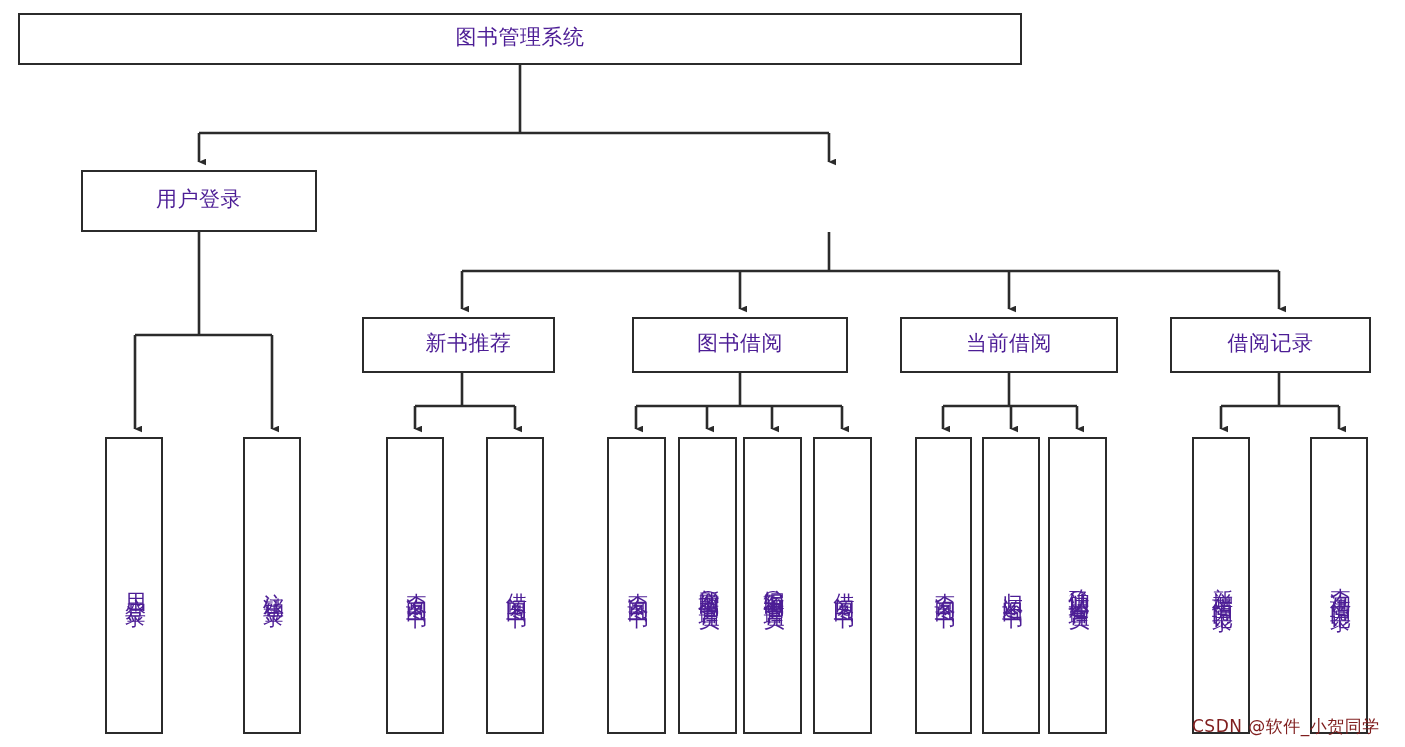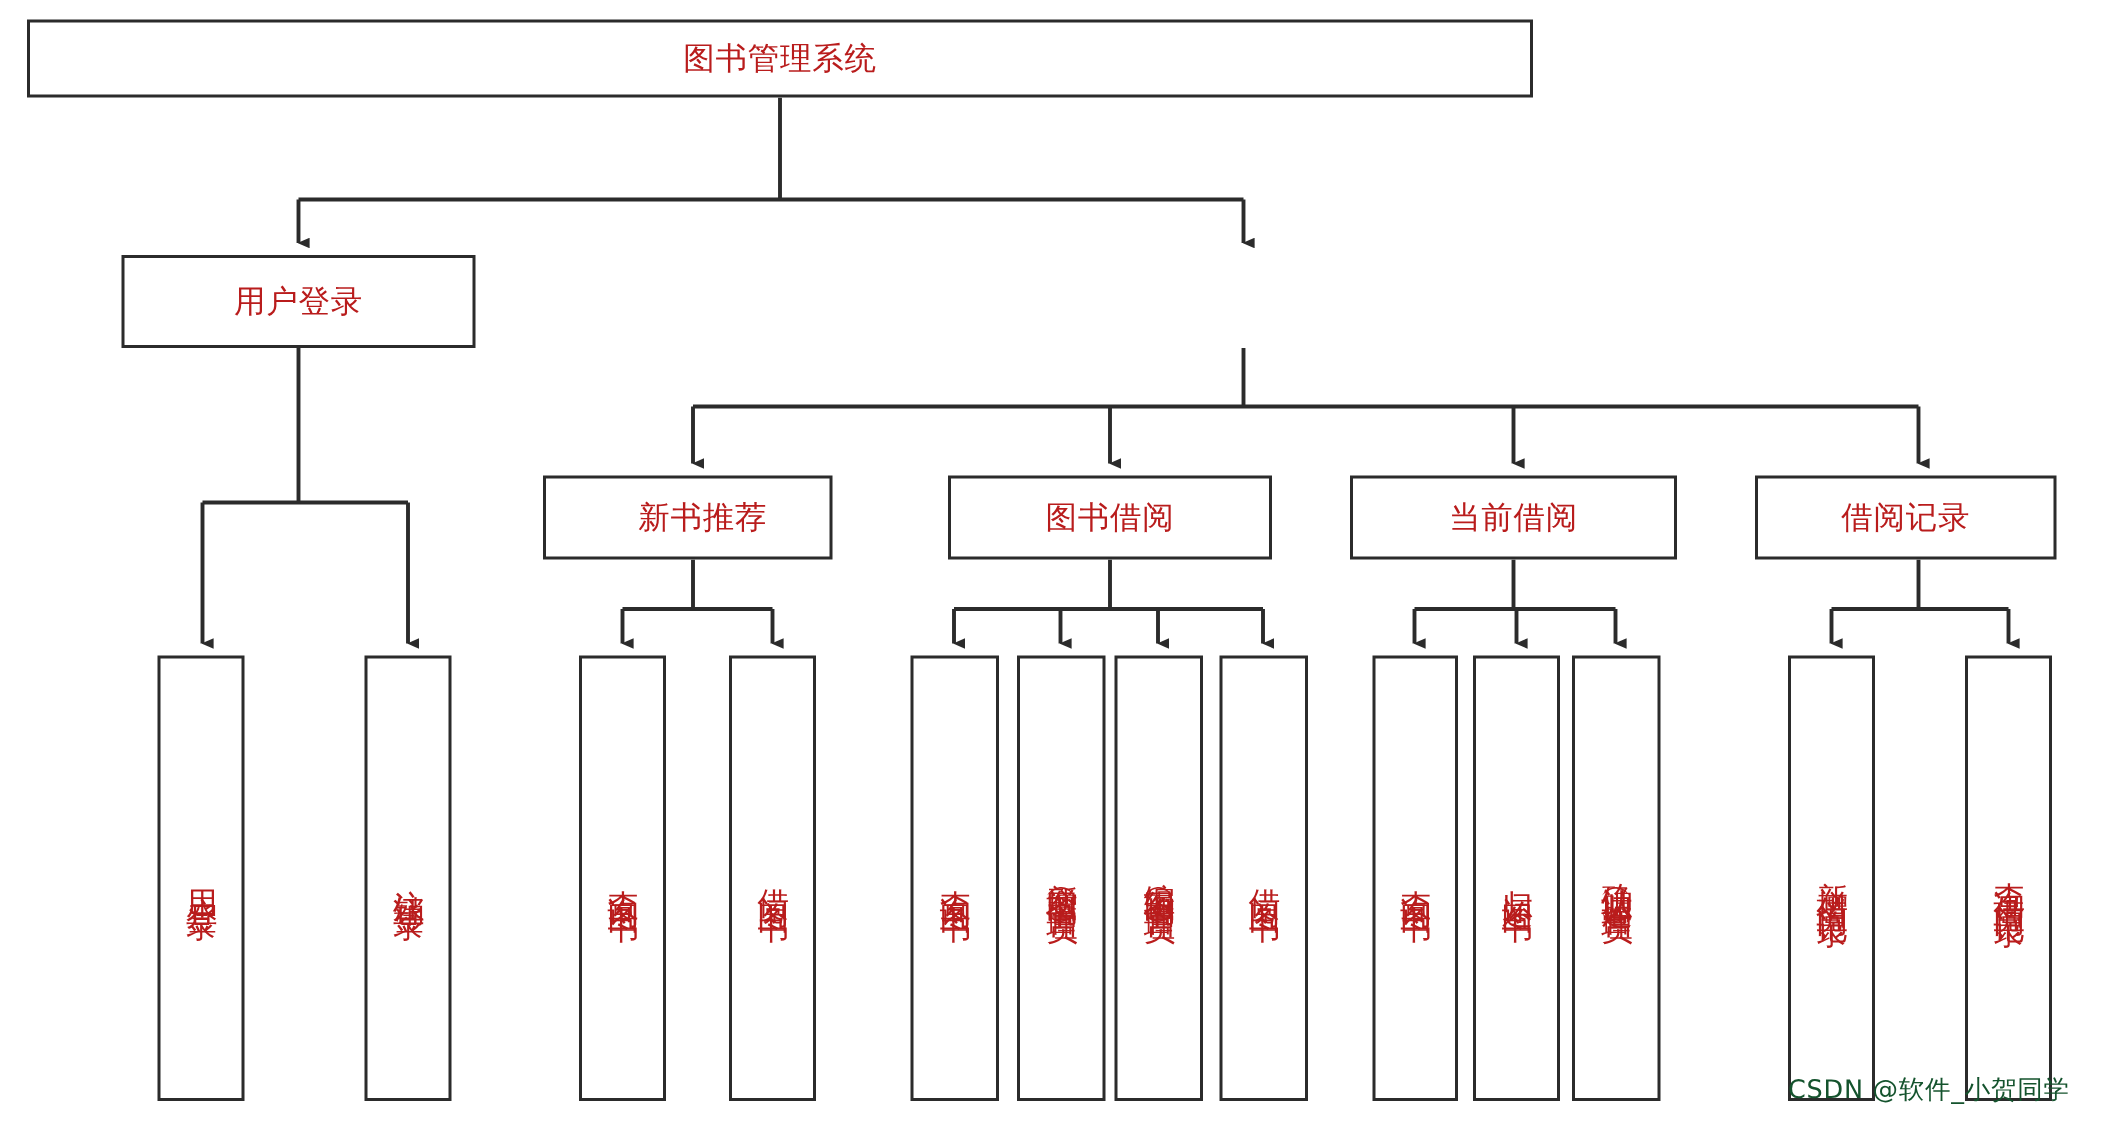--- a/index.html
+++ b/index.html
@@ -32,23 +32,24 @@
     position: absolute;
     box-sizing: border-box;
     background: #ffffff;
     border: 2px solid #2b2b2b;
     display: flex;
     align-items: center;
     justify-content: center;
     overflow: hidden;
   }
   .node-label {
-    color: #b91c1c;
+    color: #4c1d95;
     white-space: nowrap;
     line-height: 1.18;
+    font-family: Liberation Mono, monospace;
   }
   .node.horizontal .node-label {
     font-size: 21px;
     letter-spacing: 0.5px;
   }
   .node.vertical {
     align-items: center;
     justify-content: center;
   }
   .node.vertical .node-label {
@@ -60,21 +61,21 @@
     text-align: center;
   }
   .node.vertical.tight .node-label {
     letter-spacing: 3px;
   }
   .watermark {
     position: absolute;
     left: 1192px;
     top: 715px;
     font-size: 17px;
-    color: #14532d;
+    color: #7f1d1d;
     letter-spacing: 0.5px;
     white-space: nowrap;
     font-family: "DejaVu Sans", "Liberation Sans", sans-serif;
   }
 </style>
 </head>
 <body>
 
 <div id="diagram-root">
 

